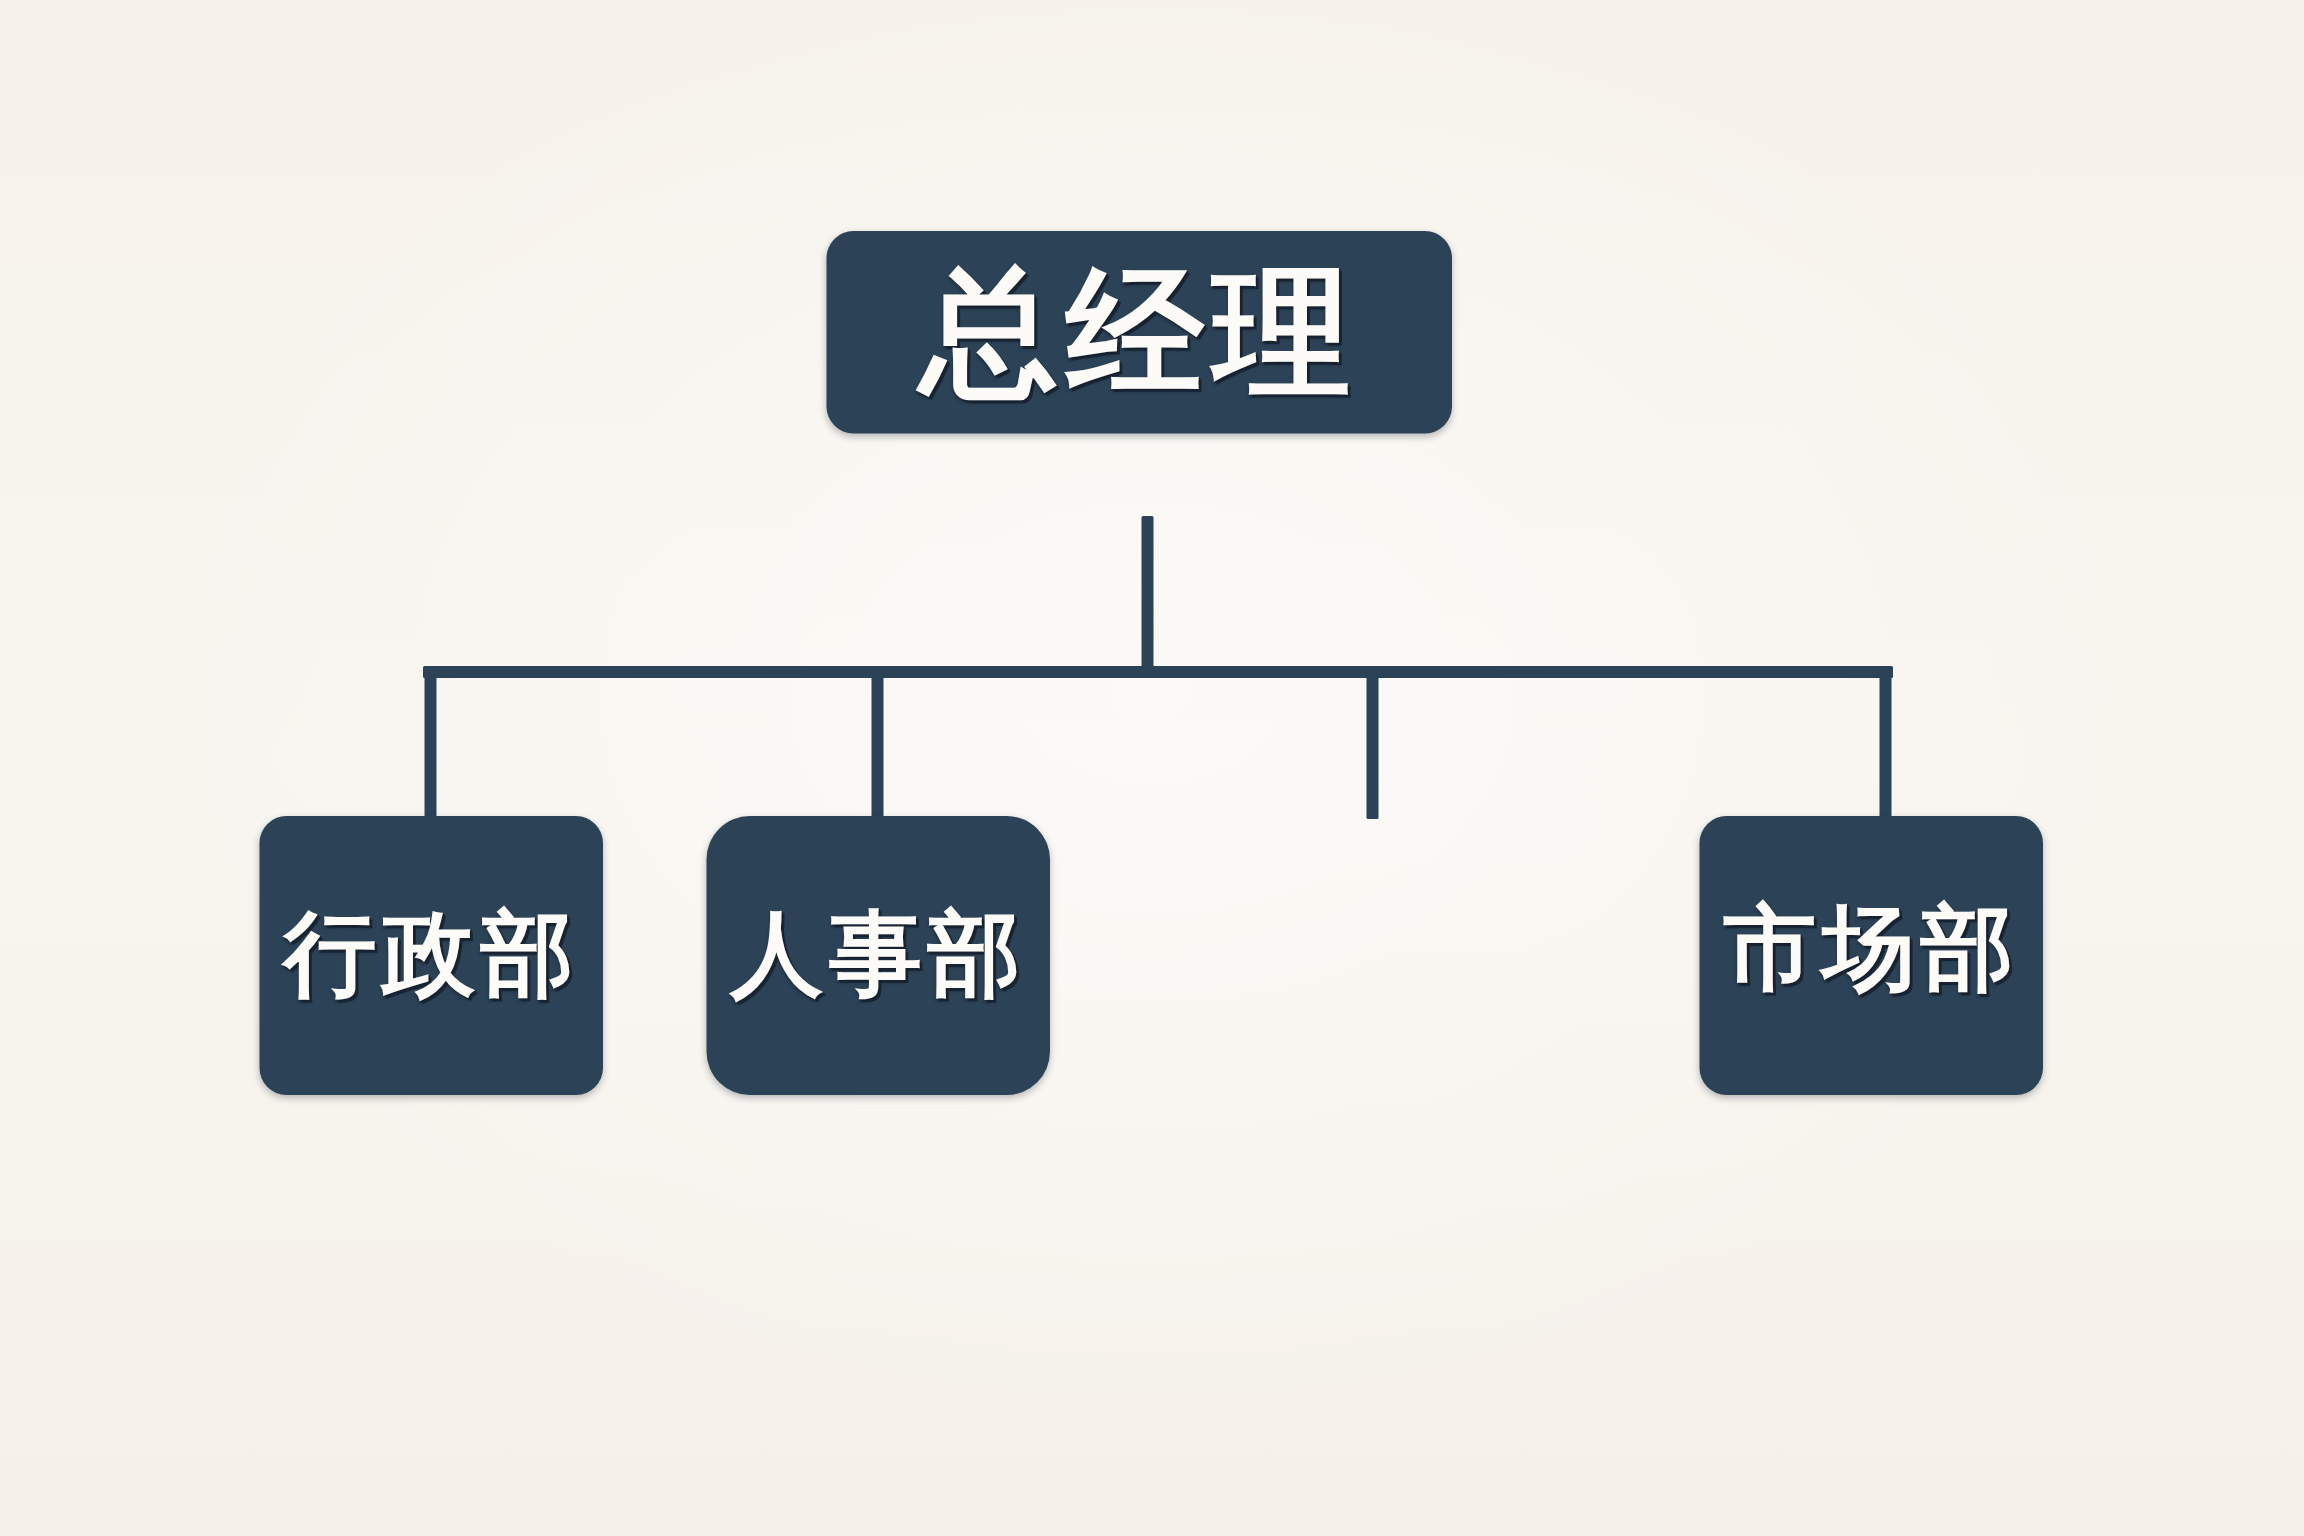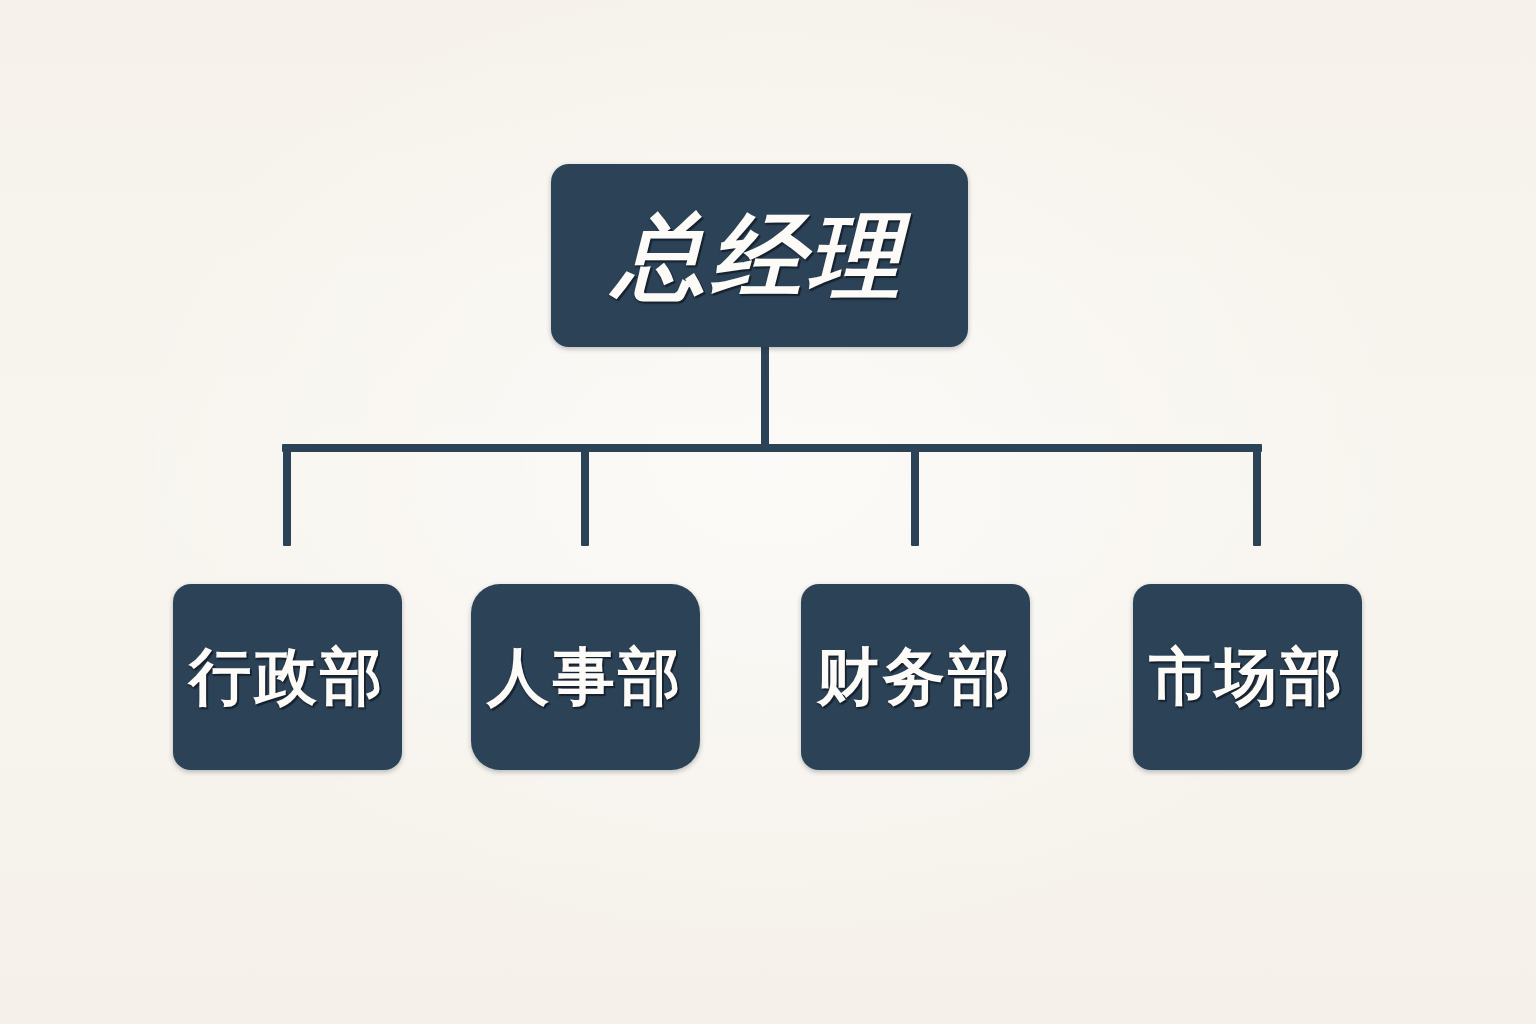--- a/index.html
+++ b/index.html
@@ -51,41 +51,39 @@
     letter-spacing: 0.06em;
     line-height: 1;
     white-space: nowrap;
     text-shadow:
       2px 2px 0 rgba(22, 33, 46, 0.85),
       1px 1px 0 rgba(22, 33, 46, 0.85),
       0 2px 2px rgba(22, 33, 46, 0.55);
   }
   #node-root {
     left: 551px;
-    top: 164px;
+    top: 154px;
     width: 417px;
-    height: 183px;
-    font-style: italic;
+    height: 135px;
   }
   #node-root .node-label {
     font-size: 92px;
   }
   .child-box {
     top: 544px;
     width: 229px;
     height: 186px;
-    margin-top: 40px;
   }
   .child-box .node-label {
     font-size: 62px;
   }
   #node-child-0 { left: 173px; }
   #node-child-1 { left: 471px; border-radius: 29px; }
   #node-child-2 { left: 801px; }
-  #node-child-3 { left: 1133px; }
+  #node-child-3 { left: 1133px; font-family: Liberation Mono, monospace; }
 </style>
 </head>
 <body>
 
 <div id="org-canvas">
 
   <svg id="connector-layer" viewBox="0 0 1536 1024" width="1536" height="1024" aria-hidden="true">
     <g fill="#2c4257">
 
       <rect x="761" y="344" width="8" height="104" rx="1"></rect>
@@ -104,21 +102,18 @@
   </div>
 
   <div class="node-box child-box" id="node-child-0">
     <span class="node-label">行政部</span>
   </div>
 
   <div class="node-box child-box" id="node-child-1">
     <span class="node-label">人事部</span>
   </div>
 
-  <div class="node-box child-box" id="node-child-2">
-    <span class="node-label">财务部</span>
-  </div>
 
   <div class="node-box child-box" id="node-child-3">
     <span class="node-label">市场部</span>
   </div>
 
 </div>
 
 </body></html>

